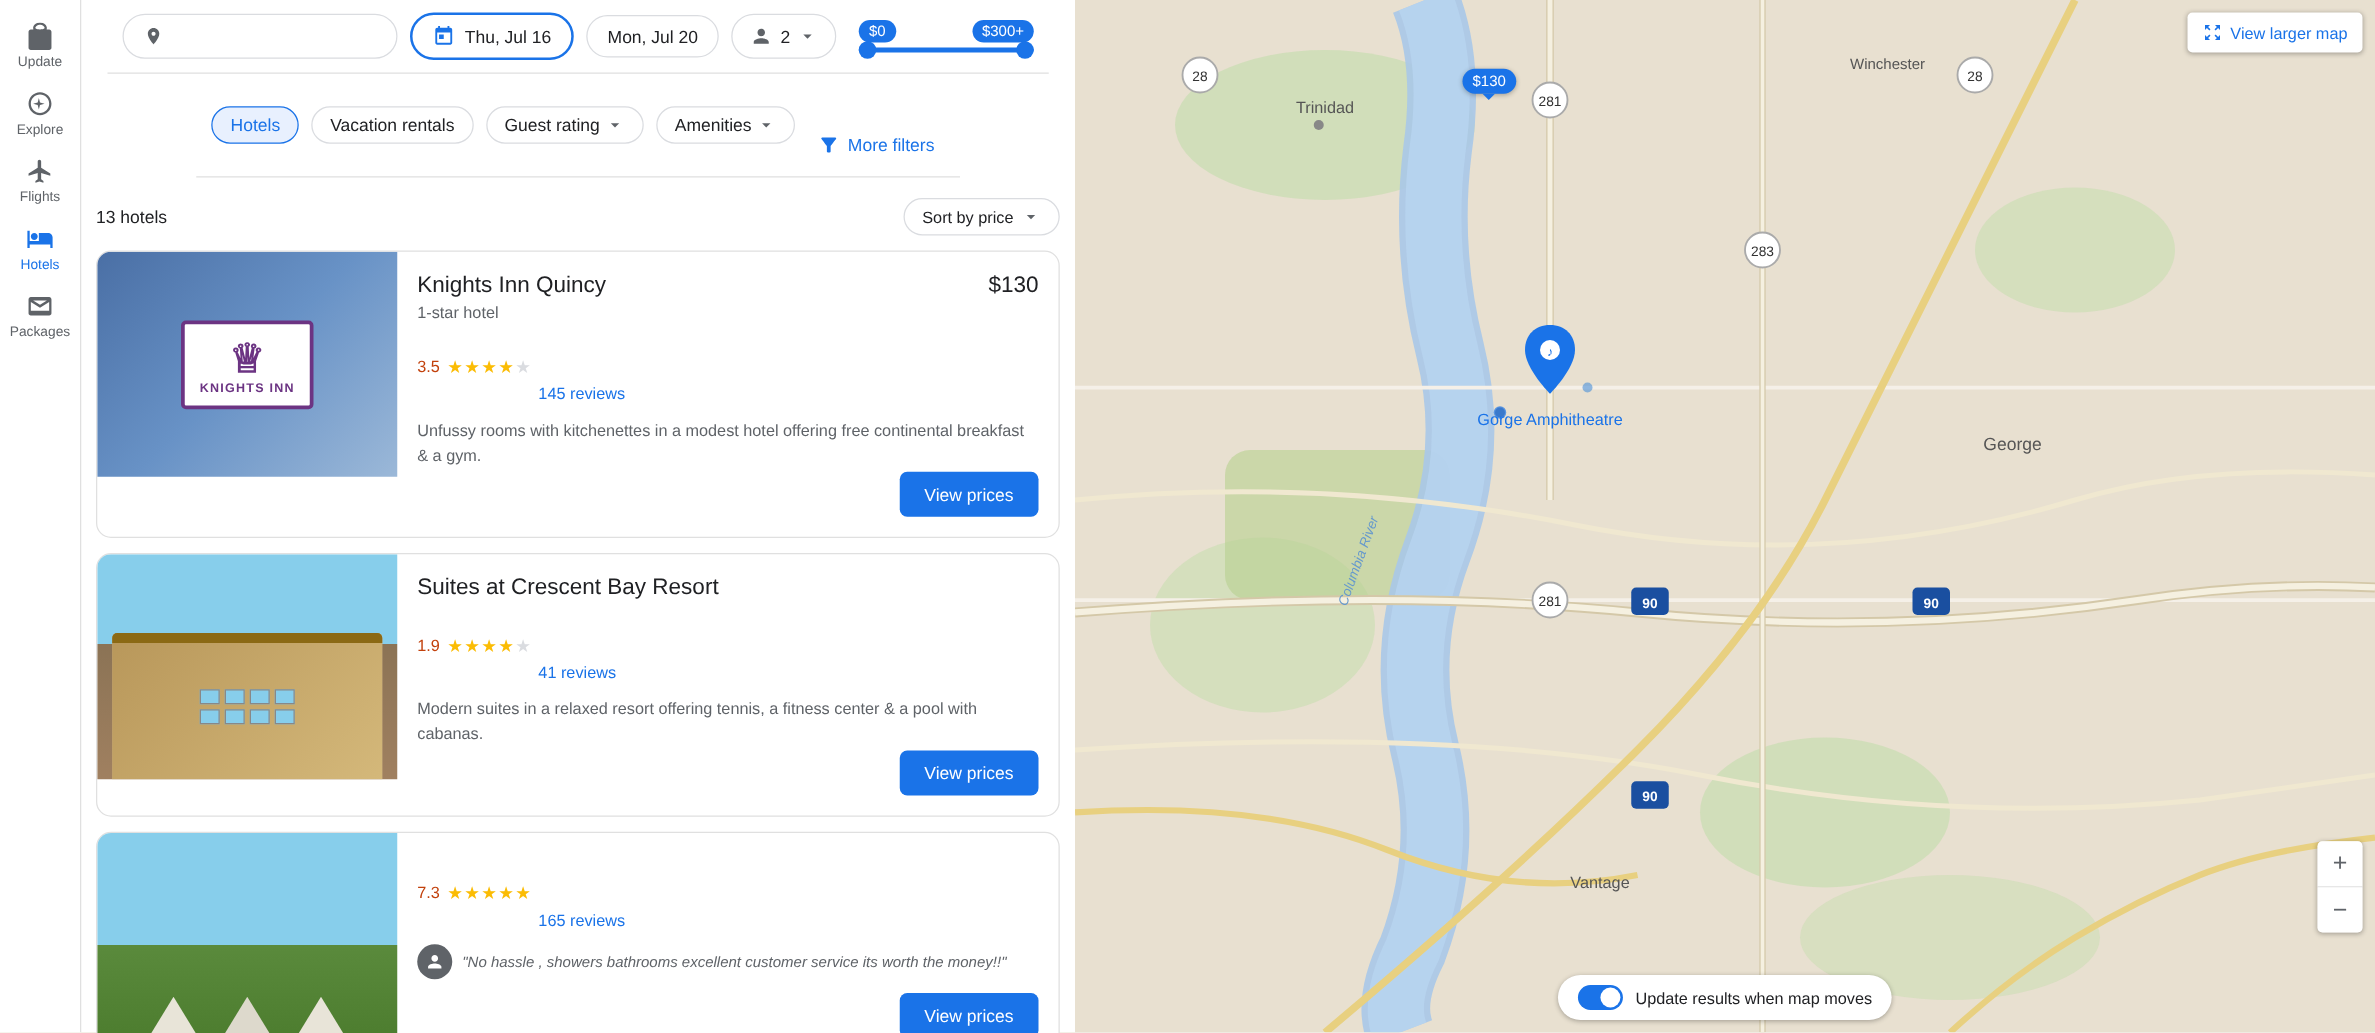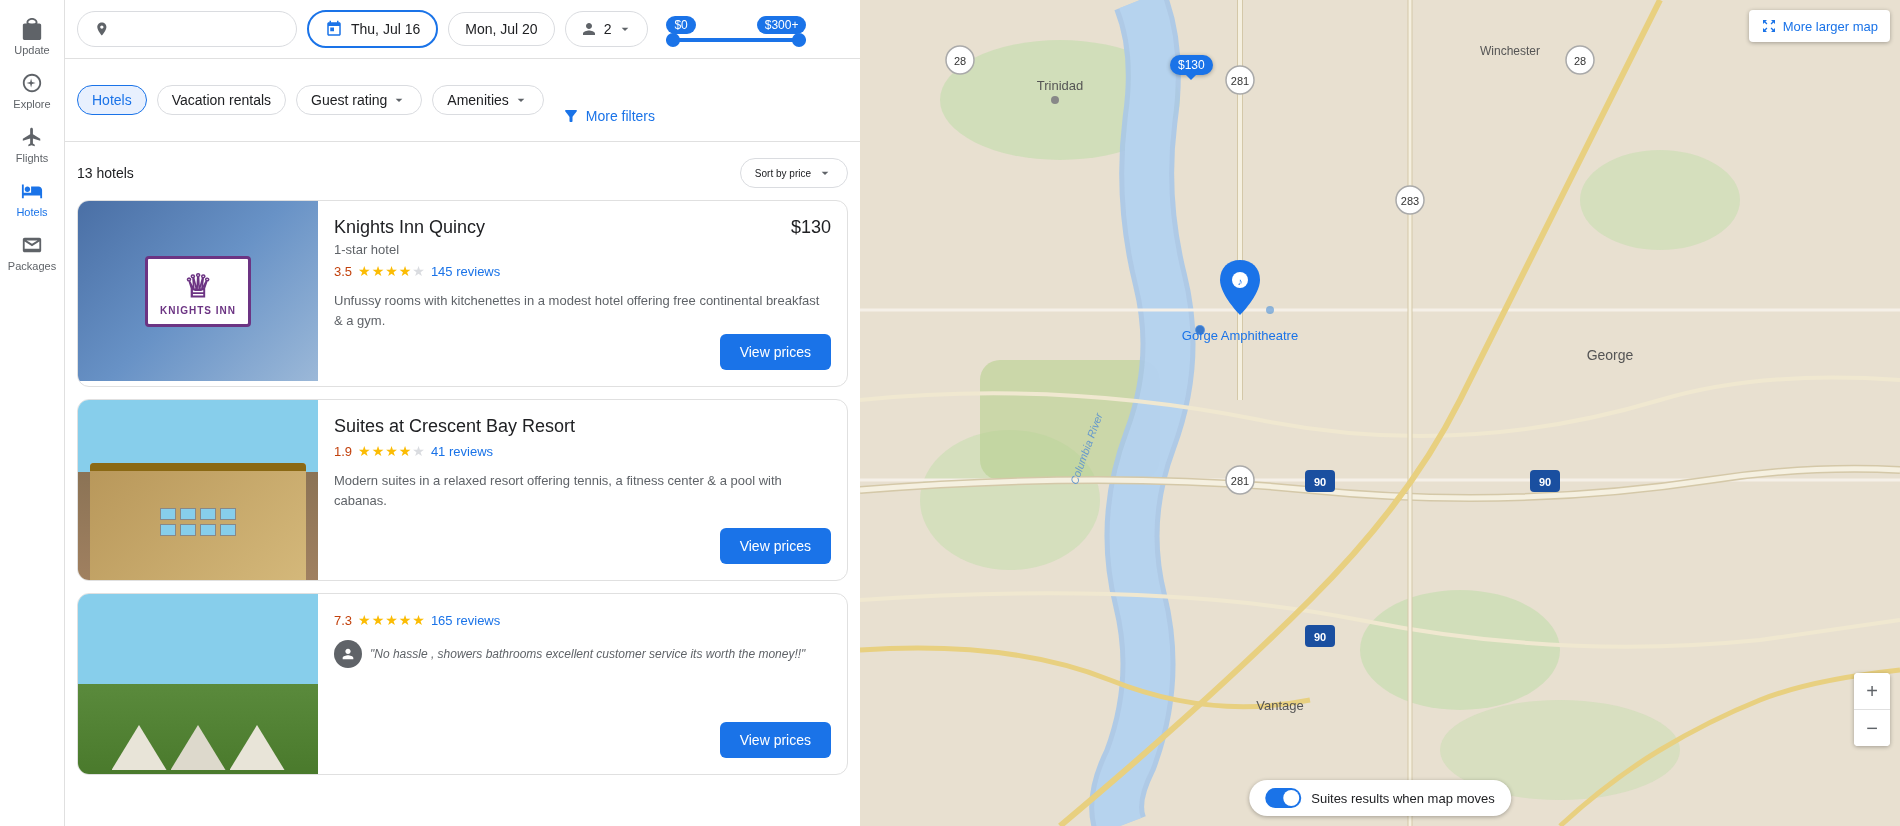--- a/index.html
+++ b/index.html
@@ -34,20 +34,21 @@
       width: 22px;
       height: 22px;
     }
 
     
     .main {
       flex: 1;
       display: flex;
       flex-direction: column;
       overflow: hidden;
+      align-items: center;
     }
 
     
     .topbar {
       display: flex;
       align-items: center;
       padding: 10px 12px;
       gap: 10px;
       border-bottom: 1px solid #e0e0e0;
       flex-shrink: 0;
@@ -215,21 +216,21 @@
       font-size: 14px;
       color: #202124;
     }
     .sort-btn {
       display: flex;
       align-items: center;
       gap: 6px;
       border: 1px solid #dadce0;
       border-radius: 20px;
       padding: 6px 14px;
-      font-size: 10px;
+      font-size: 13px;
       color: #202124;
       cursor: pointer;
       background: #fff;
     }
 
     
     .hotel-card {
       display: flex;
       border: 1px solid #e0e0e0;
       border-radius: 12px;
@@ -292,20 +293,21 @@
     }
     .star.empty {
       color: #dadce0;
       font-size: 14px;
     }
     .reviews-link {
       font-size: 13px;
       color: #1a73e8;
       cursor: pointer;
       text-decoration: none;
+      margin-top: 44px;
     }
     .hotel-desc {
       font-size: 13px;
       color: #5f6368;
       margin-top: 8px;
       line-height: 1.5;
     }
     .view-prices-btn {
       background: #1a73e8;
       color: #fff;
@@ -840,29 +842,29 @@
   <div class="price-pin" style="top: 55px; left: 310px;">
     <span>$130</span>
   </div>
 
   
   <div class="map-top-right">
     <button class="view-larger-map-btn">
       <svg width="16" height="16" viewBox="0 0 24 24" fill="#1a73e8">
         <path d="M15 3l2.3 2.3-2.89 2.87 1.42 1.42L18.7 6.7 21 9V3zM3 9l2.3-2.3 2.87 2.89 1.42-1.42L6.7 5.3 9 3H3zm6 12l-2.3-2.3 2.89-2.87-1.42-1.42L5.3 17.3 3 15v6zm12-6l-2.3 2.3-2.87-2.89-1.42 1.42 2.89 2.87L15 21h6z"></path>
       </svg>
-      <span>More larger map</span>
+      <span>View larger map</span>
     </button>
   </div>
 
   
   <div class="map-zoom-controls">
     <button class="zoom-btn">+</button>
     <div class="zoom-divider"></div>
     <button class="zoom-btn">−</button>
   </div>
 
   
   <div class="map-bottom-bar">
     <div class="toggle-switch"></div>
-    <span>Suites results when map moves</span>
+    <span>Update results when map moves</span>
   </div>
 </div>
 
 </body></html>

